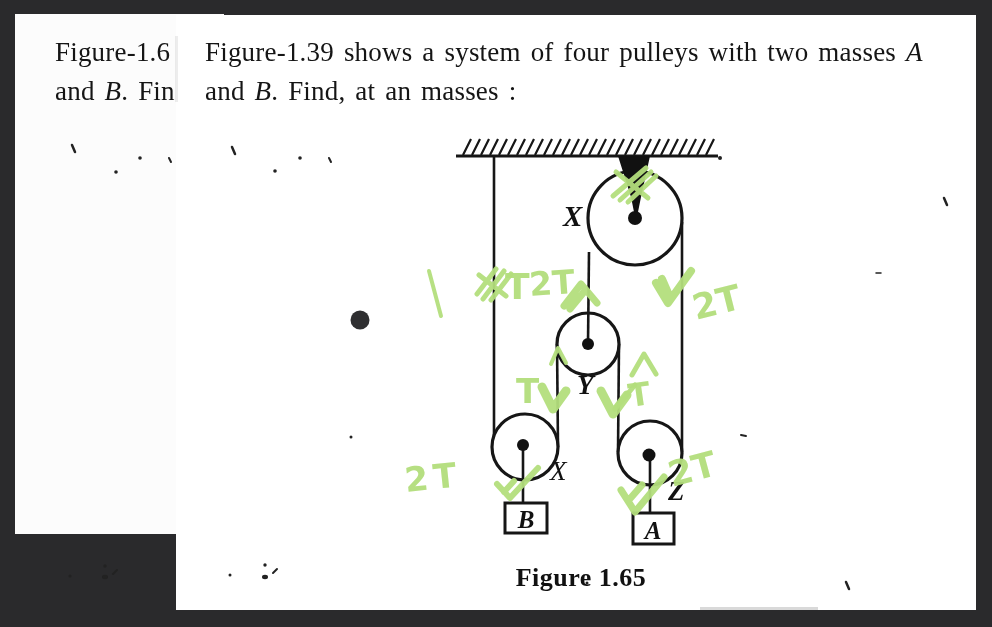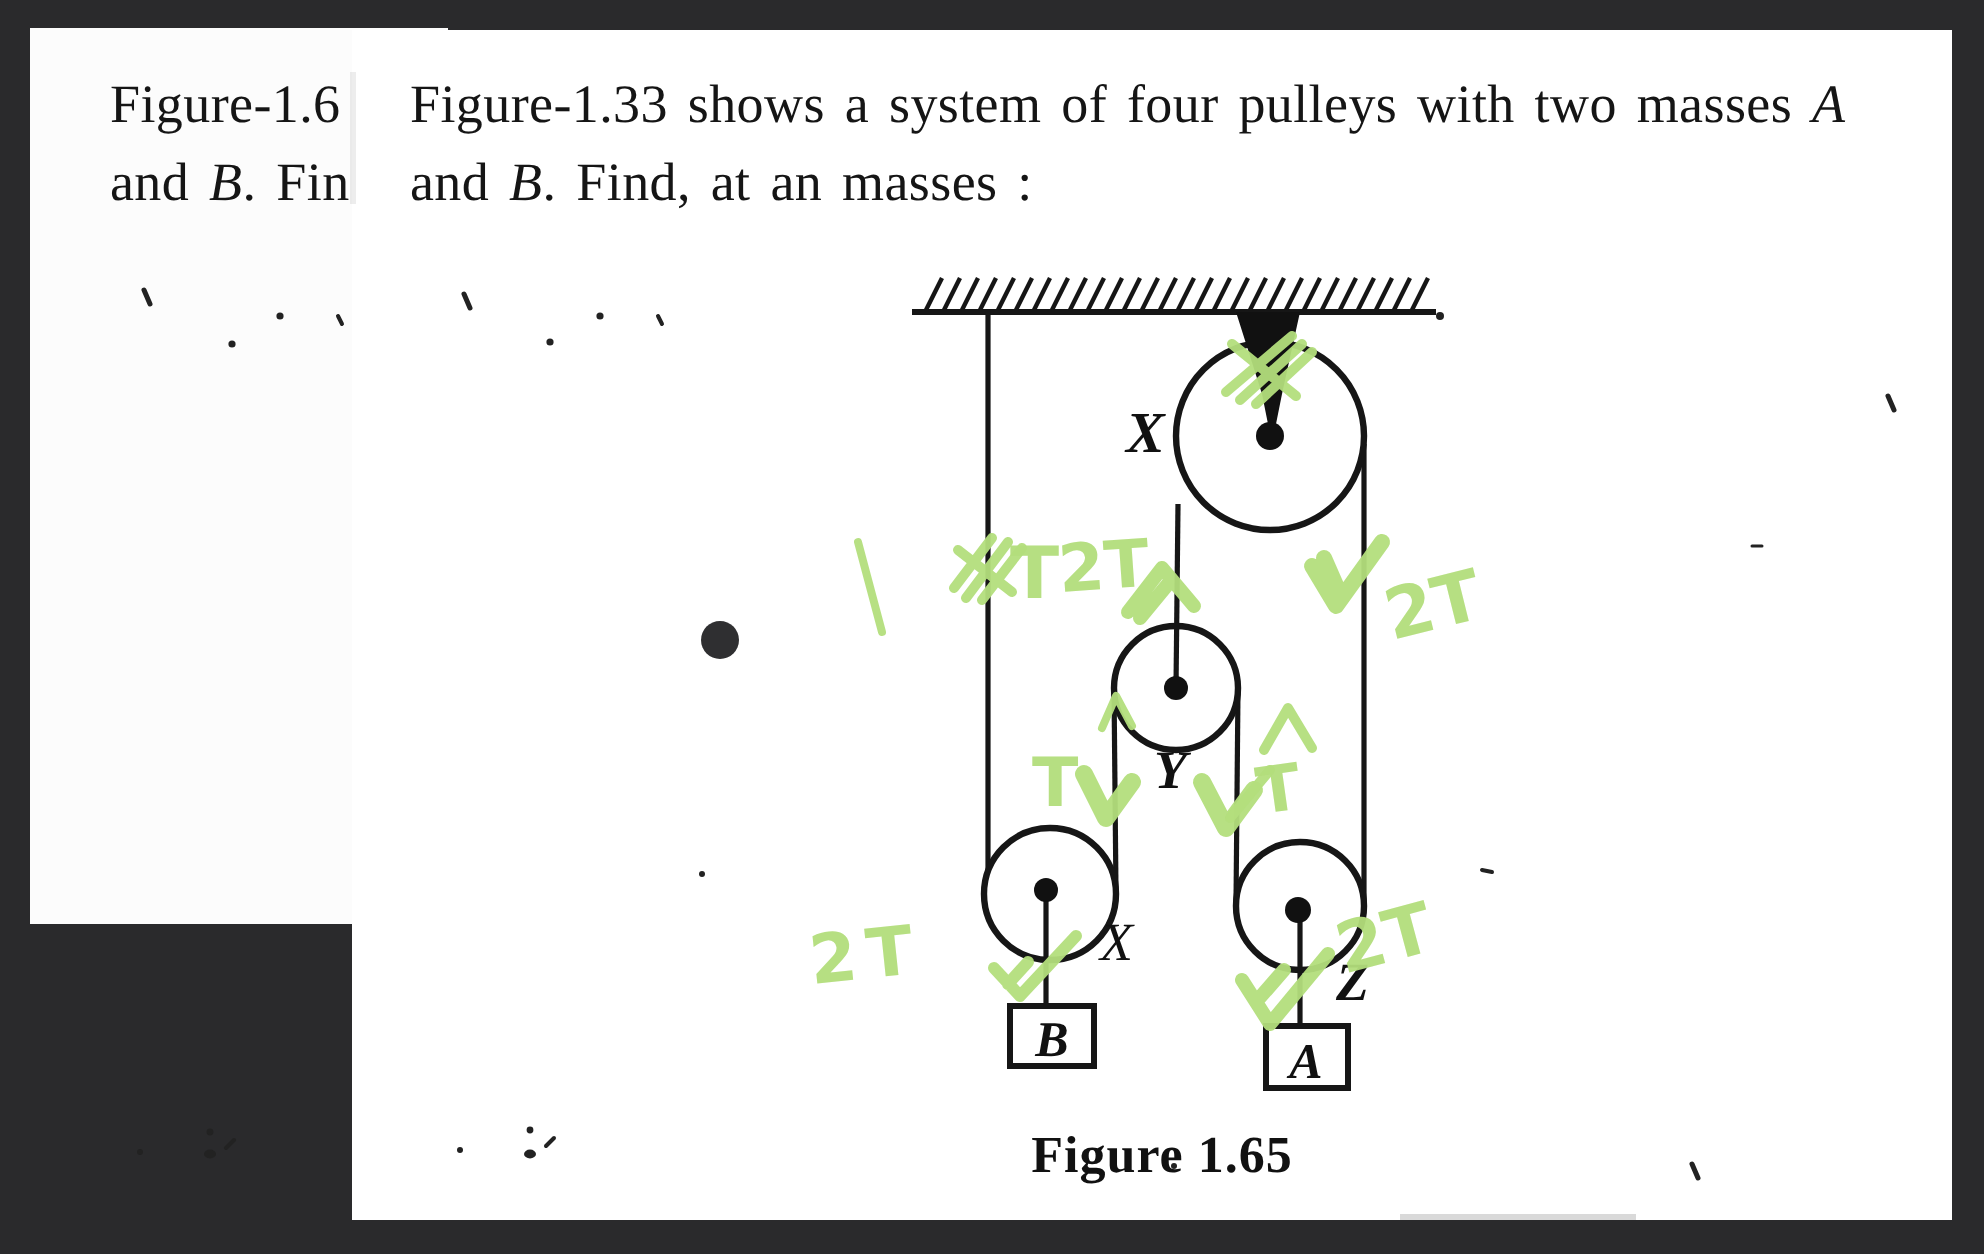--- a/index.html
+++ b/index.html
@@ -1,19 +1,19 @@
 <!DOCTYPE html>
 <html><head>
 <meta charset="utf-8">
 <style>
   html,body{margin:0;padding:0;background:#2a2a2c;}
   #root{position:relative;width:992px;height:627px;background:#2a2a2c;overflow:hidden;
         font-family:"Liberation Serif","DejaVu Serif",serif;}
   .paper{position:absolute;background:#ffffff;}
-  #paper-left{left:15px;top:14px;width:161px;height:448px;background:#fcfcfc;overflow:hidden;padding-left:48px;}
+  #paper-left{left:15px;top:14px;width:161px;height:520px;background:#fcfcfc;overflow:hidden;padding-left:48px;}
   #paper-main{left:176px;top:15px;width:800px;height:595px;}
   .bookline{position:absolute;font-size:27px;color:#151515;white-space:nowrap;word-spacing:3px;letter-spacing:0.2px;}
   .bookline i{font-family:"Liberation Serif",serif;}
   #seam{position:absolute;left:175px;top:36px;width:3px;height:66px;background:rgba(0,0,0,0.07);}
   svg{position:absolute;left:0;top:0;}
   .rope{stroke:#161616;stroke-width:2.6;fill:none;}
   .ink{stroke:#161616;fill:none;}
   .pulley{fill:#ffffff;stroke:#161616;stroke-width:3.2;}
   .massbox{fill:#ffffff;stroke:#161616;stroke-width:3;}
   .dotfill{fill:#111111;stroke:none;}
@@ -34,21 +34,21 @@
     <div class="bookline" style="left:40px;top:23px;width:220px;">
       <span>Figure-1.6</span>
     </div>
     <div class="bookline" style="left:40px;top:62px;width:220px;">
       <span>and </span><i>B</i><span>. Fin</span>
     </div>
   </div>
 
   <div id="paper-main" class="paper">
     <div class="bookline" style="left:29px;top:22px;">
-      <span>Figure-1.33 shows a system of four pulleys with two masses </span><i>A</i>
+      <span>Figure-1.39 shows a system of four pulleys with two masses </span><i>A</i>
     </div>
     <div class="bookline" style="left:29px;top:61px;">
       <span>and </span><i>B</i><span>. Find, at an masses :</span>
     </div>
   </div>
 
   <div id="seam"></div>
 
   <svg width="992" height="627" viewBox="0 0 992 627">
 

